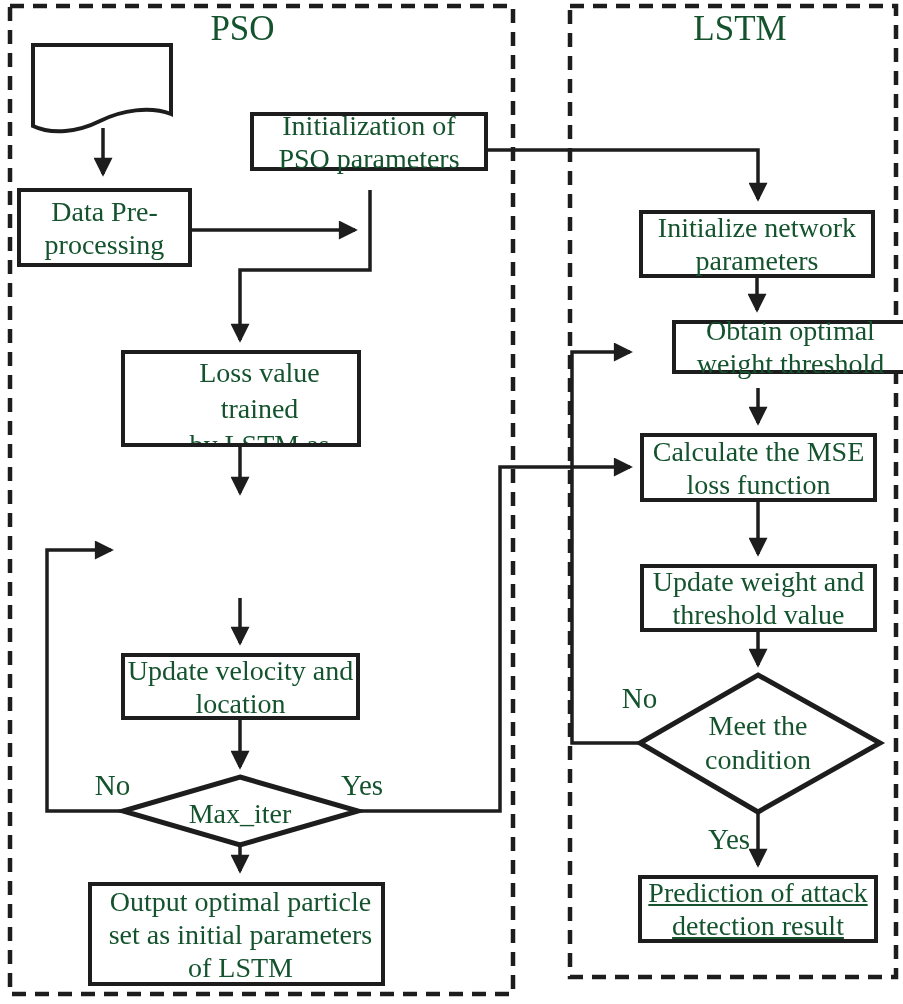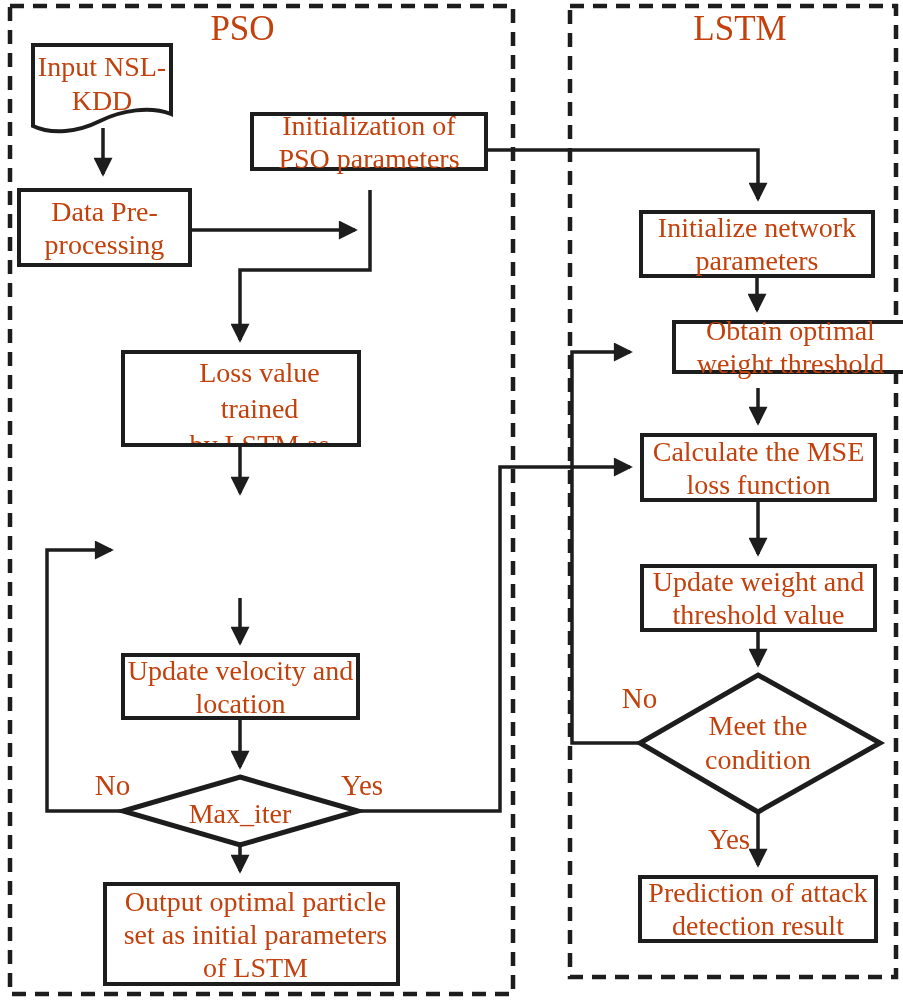--- a/index.html
+++ b/index.html
@@ -1,18 +1,18 @@
 <!DOCTYPE html>
 <html><head>
 <meta charset="utf-8">
 <style>
   html,body{margin:0;padding:0;background:#fff;}
   .stage{
     position:relative;width:903px;height:1004px;background:#ffffff;
-    font-family:"Liberation Serif","DejaVu Serif",serif;color:#c2410c;
+    font-family:"Liberation Serif","DejaVu Serif",serif;color:#14532d;
     overflow:hidden;
   }
   svg.underlay{position:absolute;left:0;top:0;}
   .box{
     position:absolute;box-sizing:border-box;background:#ffffff;
     border:4px solid #1d1d1d;display:flex;align-items:center;justify-content:center;
     text-align:center;font-size:28px;line-height:33px;white-space:pre-line;
   }
   .box.clip{
     display:block;overflow:hidden;padding-top:1px;line-height:36px;
@@ -66,43 +66,41 @@
 
     <polygon points="240,777 358,811 240,845 123,811" fill="#ffffff" stroke="#1d1d1d" stroke-width="5"></polygon>
     <polygon points="758,675 880,743 758,812 640,743" fill="#ffffff" stroke="#1d1d1d" stroke-width="5"></polygon>
 
     <path d="M 33,45 H 171 V 114 C 150,106 122,110 100,121 C 78,132 52,135 33,126 Z" fill="#ffffff" stroke="#1d1d1d" stroke-width="4"></path>
   </svg>
 
   <div class="title" style="left:170px;top:8px;width:145px;">PSO</div>
   <div class="title" style="left:655px;top:8px;width:170px;">LSTM</div>
 
-  <div class="freetext" style="left:36px;top:50px;width:132px;height:68px;">Input NSL-
-KDD</div>
 
   <div class="box" style="left:17px;top:188px;width:175px;height:79px;">Data Pre-
 processing</div>
 
   <div class="box" style="left:250px;top:112px;width:238px;height:59px;">Initialization of
 PSO parameters</div>
 
   <div class="box clip" style="left:121px;top:350px;width:240px;height:97px;padding-left:37px;">Loss value trained
 by LSTM as fitness
 value</div>
 
 
   <div class="box" style="left:121px;top:653px;width:239px;height:67px;">Update velocity and
 location</div>
 
   <div class="freetext" style="left:150px;top:797px;width:180px;height:34px;">Max_iter</div>
 
   <div class="lbl" style="left:85px;top:768px;width:55px;">No</div>
   <div class="lbl" style="left:332px;top:768px;width:60px;">Yes</div>
 
-  <div class="box" style="left:103px;top:882px;width:297px;height:104px;line-height:33px;padding-left:8px;">Output optimal particle
+  <div class="box" style="left:88px;top:882px;width:297px;height:104px;line-height:33px;padding-left:8px;">Output optimal particle
 set as initial parameters
 of LSTM</div>
 
   <div class="box" style="left:639px;top:210px;width:236px;height:68px;">Initialize network
 parameters</div>
 
   <div class="box" style="left:672px;top:320px;width:237px;height:54px;">Obtain optimal
 weight threshold</div>
 
   <div class="box" style="left:640px;top:433px;width:237px;height:69px;">Calculate the MSE
@@ -110,16 +108,16 @@
 
   <div class="box" style="left:640px;top:564px;width:237px;height:68px;">Update weight and
 threshold value</div>
 
   <div class="freetext" style="left:678px;top:707px;width:160px;height:72px;">Meet the
 condition</div>
 
   <div class="lbl" style="left:612px;top:681px;width:55px;">No</div>
   <div class="lbl" style="left:699px;top:822px;width:60px;">Yes</div>
 
-  <div class="box" style="left:638px;top:875px;width:240px;height:68px;">Prediction of attack
+  <div class="box" style="left:638px;top:875px;width:240px;height:68px;text-decoration:underline;">Prediction of attack
 detection result</div>
 
 </div>
 
 </body></html>

